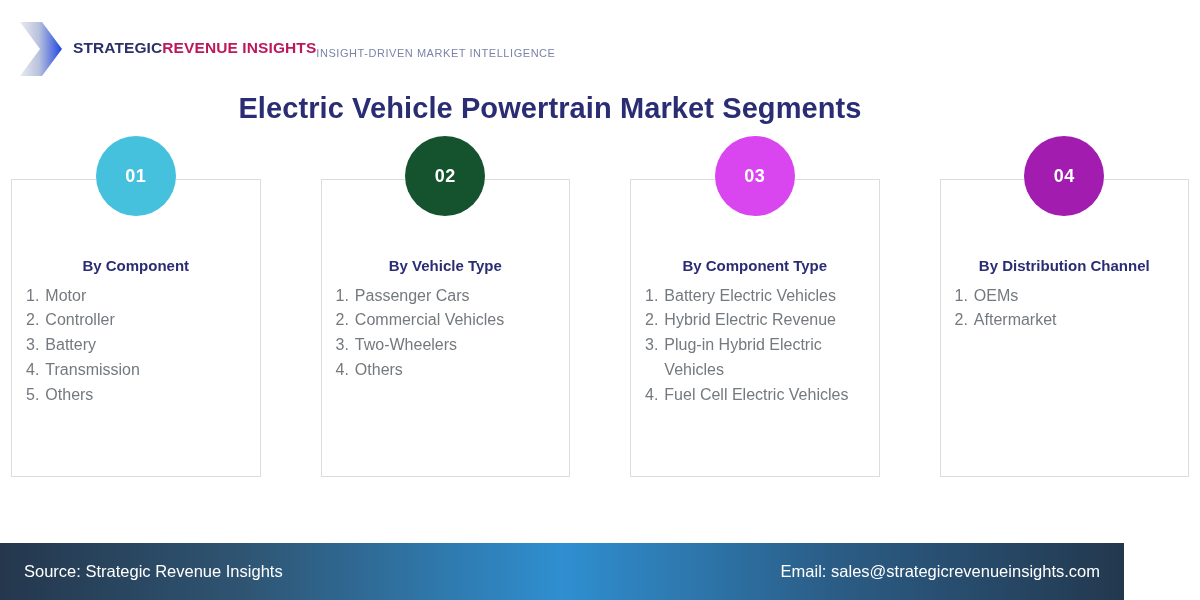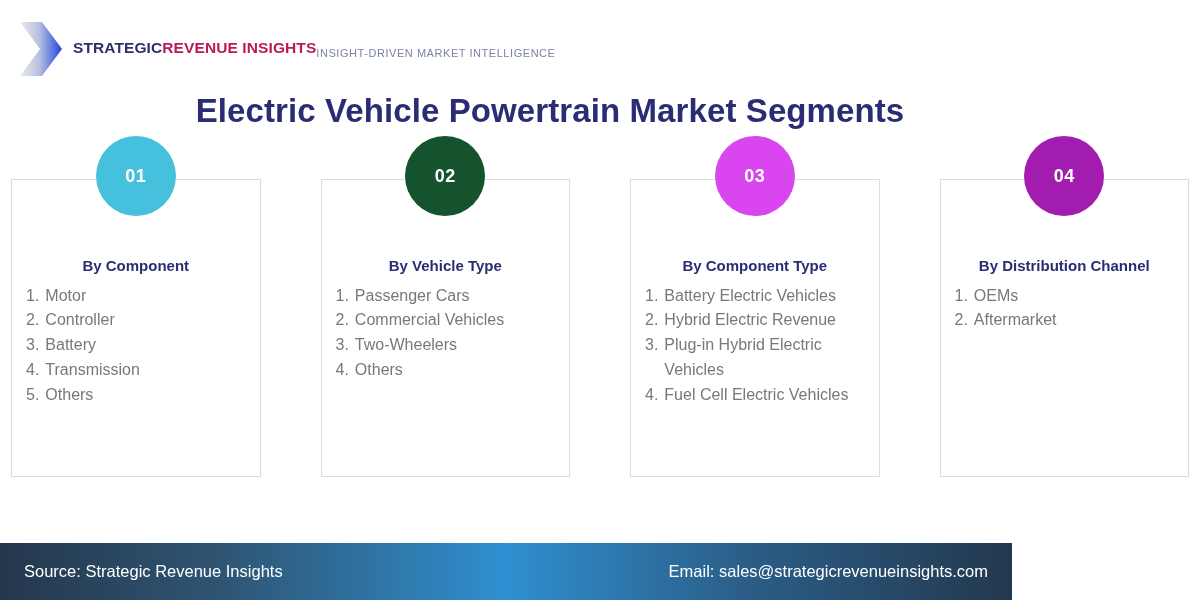--- a/index.html
+++ b/index.html
@@ -51,21 +51,21 @@
     white-space: nowrap;
   }
 
   
   .main-title {
     position: absolute;
     left: 0;
     top: 92px;
     width: 1100px;
     text-align: center;
-    font-size: 33px;
+    font-size: 29px;
     font-weight: bold;
     color: #2a2d73;
     letter-spacing: 0.1px;
   }
 
   
   .cards {
     position: absolute;
     left: 11px;
     top: 179px;
@@ -117,21 +117,21 @@
     gap: 6px;
   }
   .li-num { flex: 0 0 auto; }
   .li-text { flex: 1 1 auto; }
 
   
   .footer {
     position: absolute;
     left: 0;
     bottom: 0;
-    width: 1012px;
+    width: 1124px;
     height: 57px;
     background: linear-gradient(90deg, #24374d 0%, #2f5573 22%, #2f8fd0 50%, #2b5d86 74%, #23384e 100%);
     display: flex;
     align-items: center;
     justify-content: space-between;
     padding: 12px 24px;
     color: #ffffff;
     font-size: 16.5px;
   }
   .footer-left, .footer-right { white-space: nowrap; }

